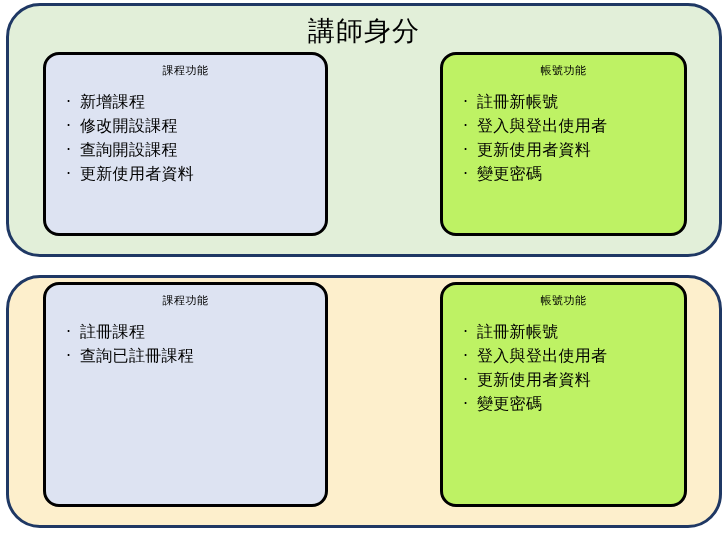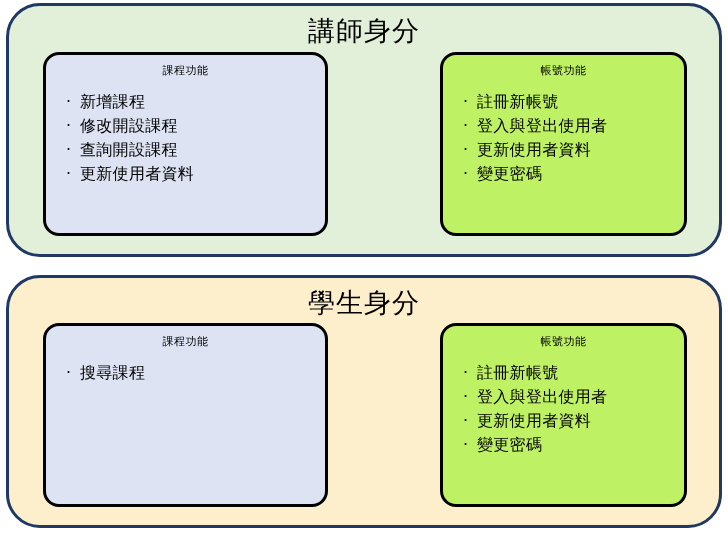--- a/index.html
+++ b/index.html
@@ -148,28 +148,30 @@
           <li>
             <span class="bullet">·</span><span class="item-text">變更密碼</span>
           </li>
         </ul>
       </div>
 
     </div>
   </section>
 
   <section class="role-section student">
-    <div class="role-title">學生身分</div>
     <div class="panel-row">
 
       <div class="panel course">
         <div class="panel-title">課程功能</div>
         <ul class="panel-list">
           <li>
-            <span class="bullet">·</span><span class="item-text">搜尋課程</span>
+            <span class="bullet">·</span><span class="item-text">註冊課程</span>
+          </li>
+          <li>
+            <span class="bullet">·</span><span class="item-text">查詢已註冊課程</span>
           </li>
         </ul>
       </div>
 
       <div class="panel account">
         <div class="panel-title">帳號功能</div>
         <ul class="panel-list">
           <li>
             <span class="bullet">·</span><span class="item-text">註冊新帳號</span>
           </li>

